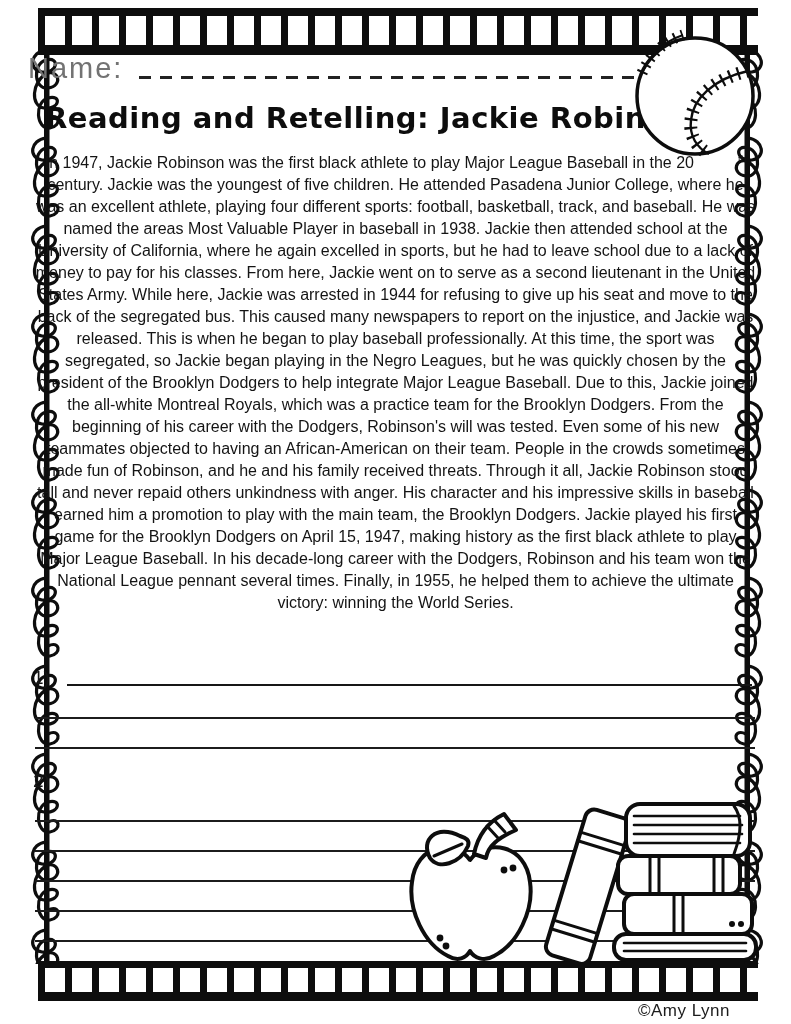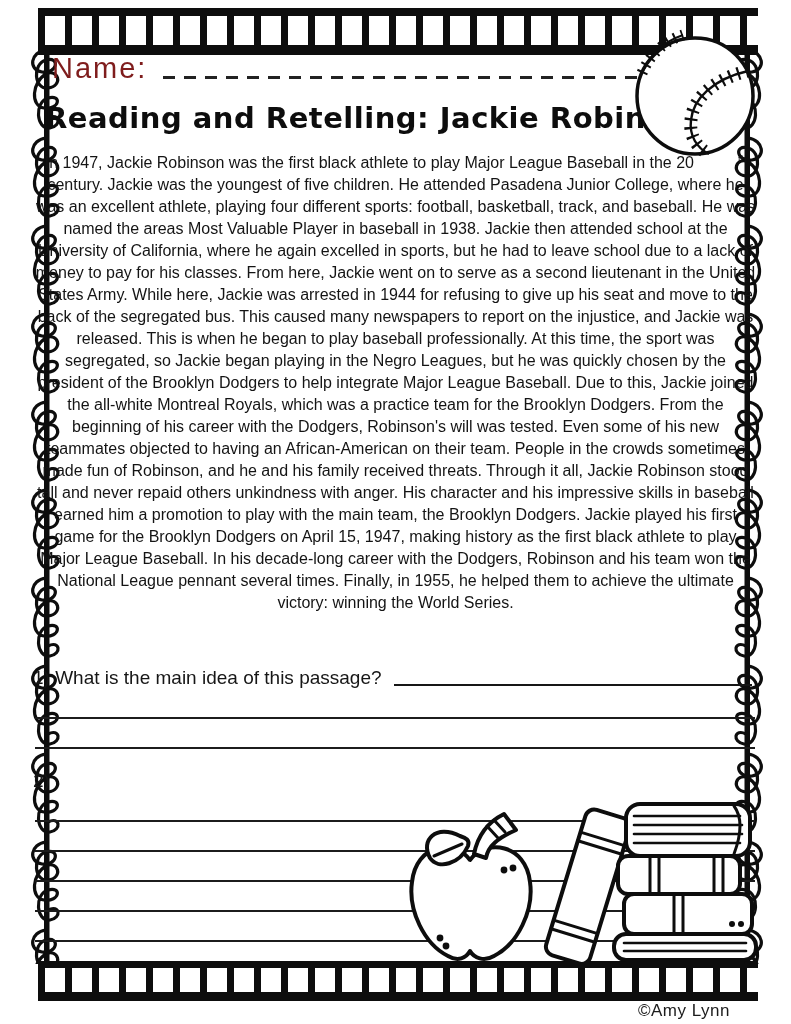--- a/index.html
+++ b/index.html
@@ -16,21 +16,21 @@
     box-sizing:border-box;
   }
   .strip.top{top:8px;}
   .strip.bottom{top:961px;height:40px;border-top:7px solid #0d0d0d;border-bottom:9px solid #0d0d0d;}
   
   .side{position:absolute;top:48px;height:916px;width:46px;}
   .side.left{left:24px;}
   .side.right{right:21px;transform:scaleX(-1);}
   
   .name-row{position:absolute;top:52px;left:28px;display:flex;align-items:flex-end;}
-  .name-label{font-size:29px;letter-spacing:2px;color:#7f1d1d;font-weight:400;margin-left:24px;}
+  .name-label{font-size:29px;letter-spacing:2px;color:#737373;font-weight:400;}
   .name-line{
     width:498px;height:3px;margin:0 0 6px 16px;
     background:repeating-linear-gradient(90deg,#222 0 12px,transparent 12px 21px);
   }
   
   .title{
     position:absolute;top:101px;left:45px;width:615px;
     font-size:29px;font-weight:bold;letter-spacing:0.5px;color:#0d0d0d;
     font-family:"DejaVu Sans", sans-serif;white-space:nowrap;
   }
@@ -87,21 +87,20 @@
       <path d="M123 47 C 88 55, 68 75, 66 96 C 64 112, 72 124, 84 130" stroke-width="13" stroke-dasharray="2.2 6.5"></path>
     </g>
   </svg>
 
   <div class="title">Reading and Retelling: Jackie Robinson</div>
 
   <div class="passage"><span>In 1947, Jackie Robinson was the first black athlete to play Major League Baseball in the 20</span><sup>th</sup><span> century. Jackie was the youngest of five children. He attended Pasadena Junior College, where he was an excellent athlete, playing four different sports: football, basketball, track, and baseball. He was named the areas Most Valuable Player in baseball in 1938. Jackie then attended school at the University of California, where he again excelled in sports, but he had to leave school due to a lack of money to pay for his classes. From here, Jackie went on to serve as a second lieutenant in the United States Army. While here, Jackie was arrested in 1944 for refusing to give up his seat and move to the back of the segregated bus. This caused many newspapers to report on the injustice, and Jackie was released. This is when he began to play baseball professionally. At this time, the sport was segregated, so Jackie began playing in the Negro Leagues, but he was quickly chosen by the president of the Brooklyn Dodgers to help integrate Major League Baseball. Due to this, Jackie joined the all-white Montreal Royals, which was a practice team for the Brooklyn Dodgers. From the beginning of his career with the Dodgers, Robinson's will was tested. Even some of his new teammates objected to having an African-American on their team. People in the crowds sometimes made fun of Robinson, and he and his family received threats. Through it all, Jackie Robinson stood tall and never repaid others unkindness with anger. His character and his impressive skills in baseball earned him a promotion to play with the main team, the Brooklyn Dodgers. Jackie played his first game for the Brooklyn Dodgers on April 15, 1947, making history as the first black athlete to play Major League Baseball. In his decade-long career with the Dodgers, Robinson and his team won the National League pennant several times. Finally, in 1955, he helped them to achieve the ultimate victory: winning the World Series.</span></div>
 
   <div class="q q1">
     <span>1)</span>&nbsp;
-    <span>What is the main idea of this passage?</span>
     <div class="fill-line"></div>
   </div>
   <div class="rule" style="top:717px;"></div>
   <div class="rule" style="top:747px;"></div>
 
   <div class="q q2">
     <span>2)</span>&nbsp;
   </div>
   <div class="rule" style="top:820px;"></div>
   <div class="rule" style="top:850px;"></div>

